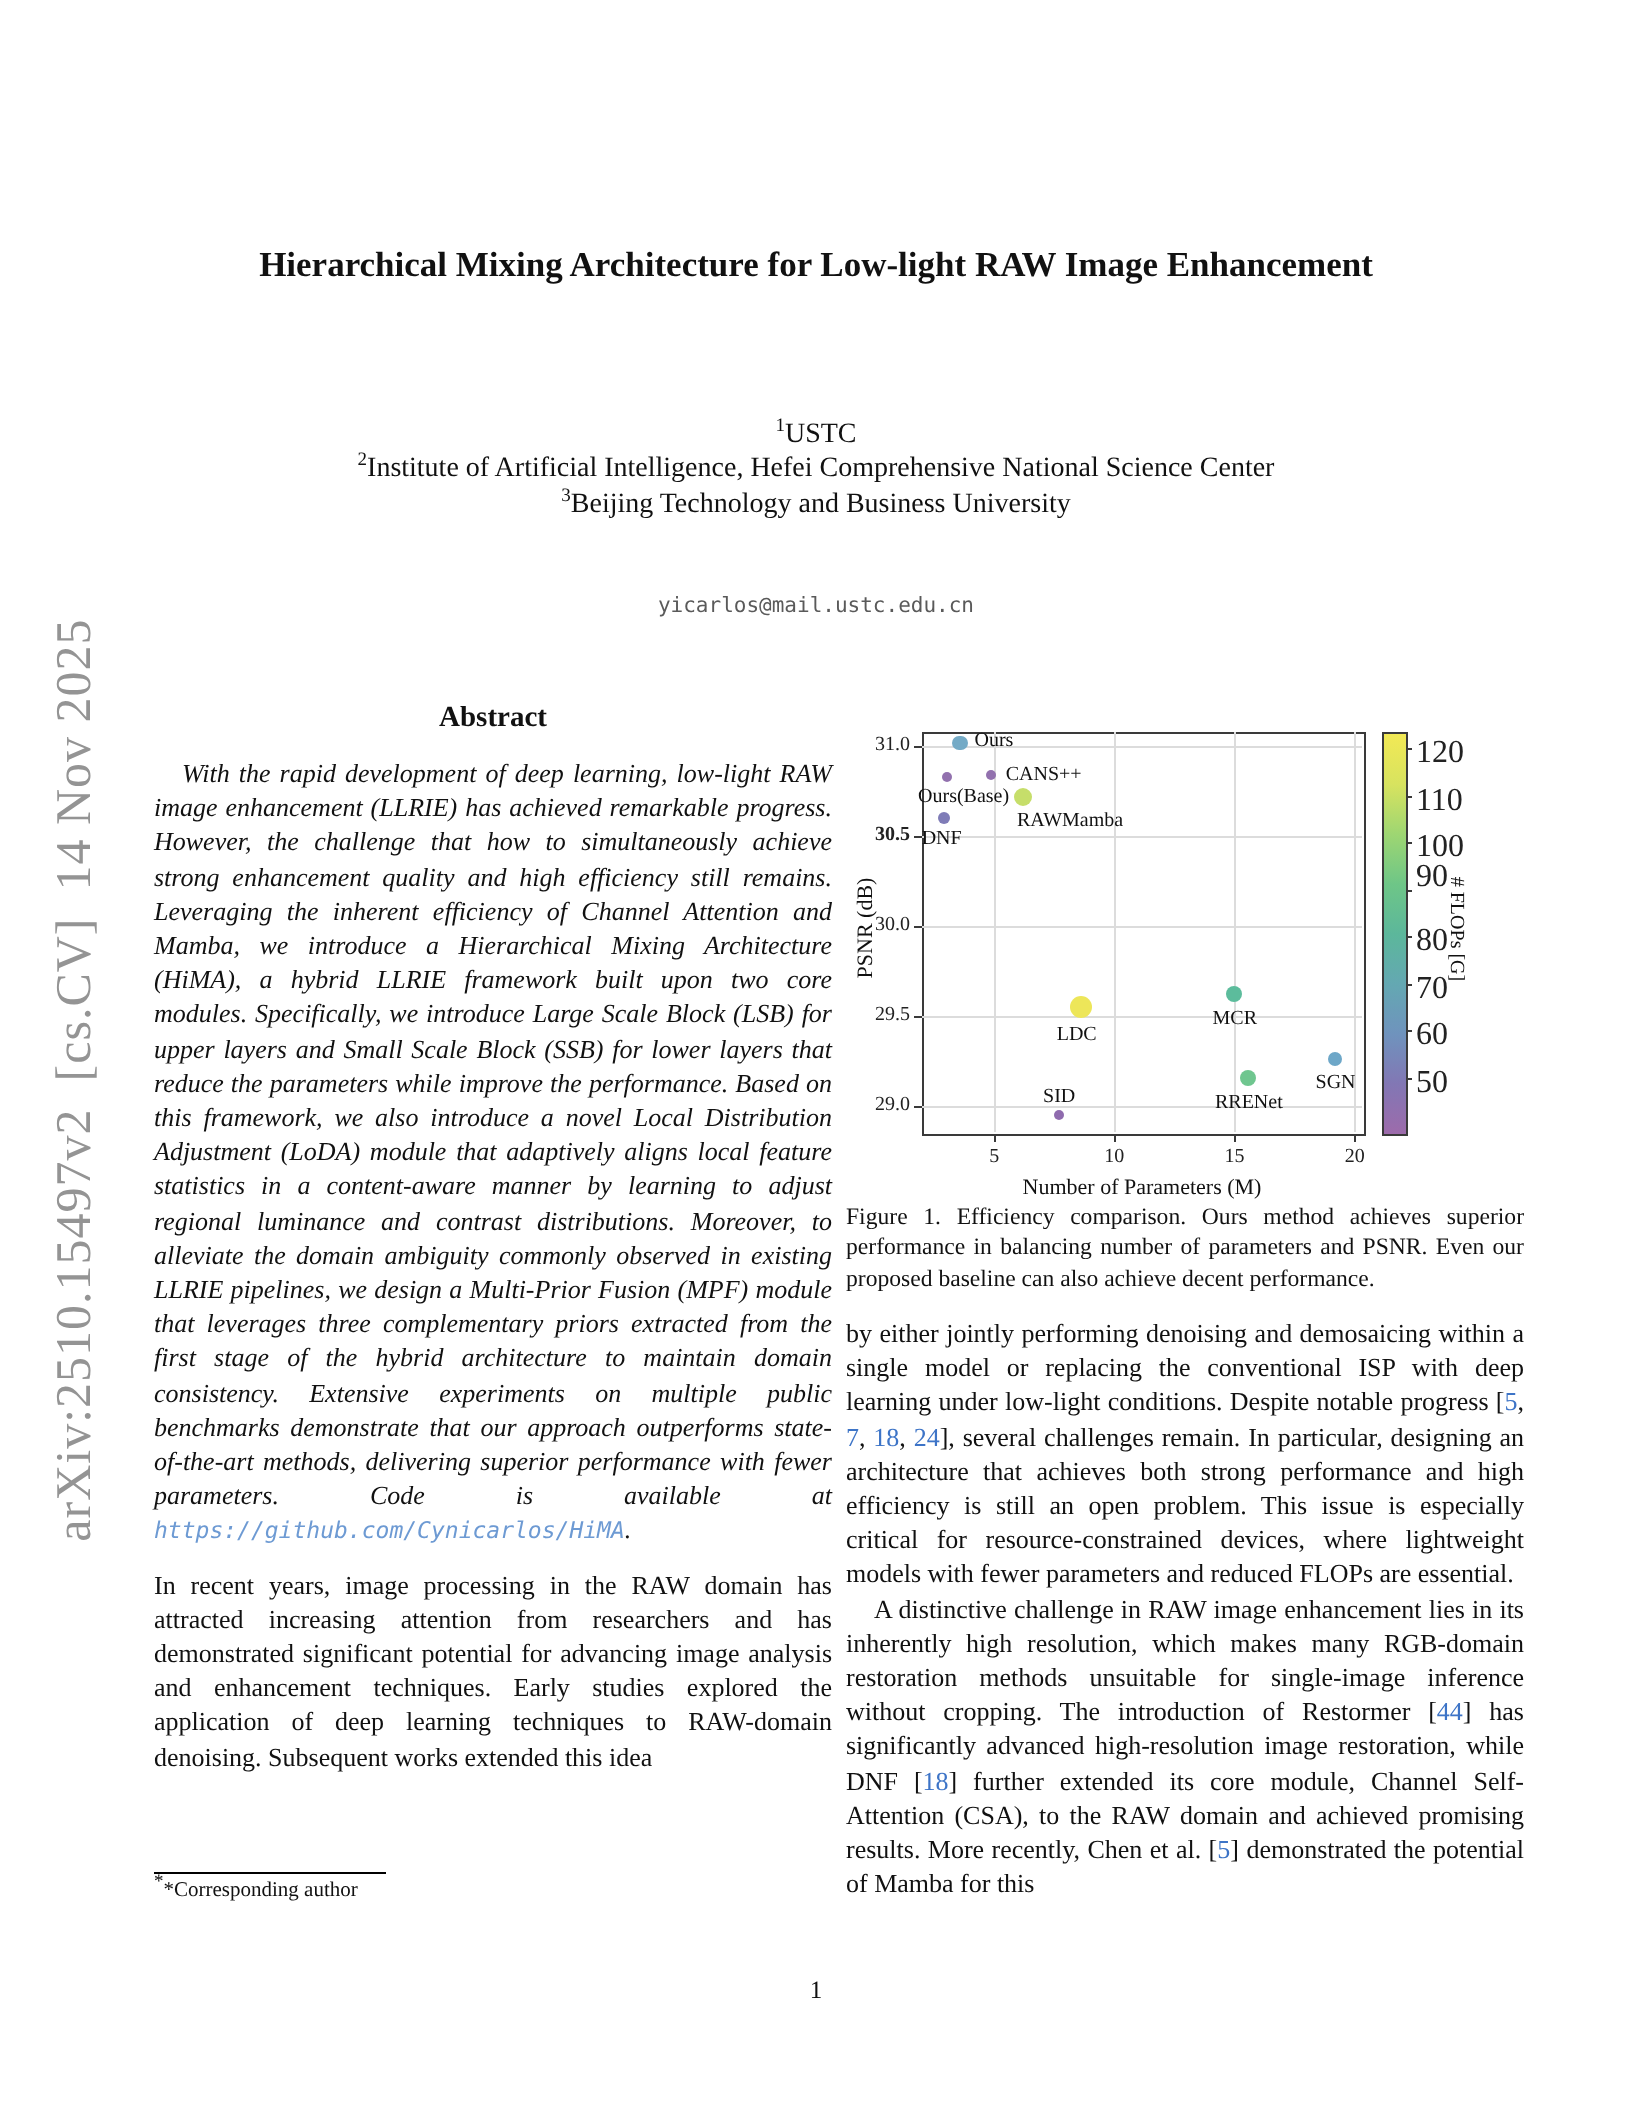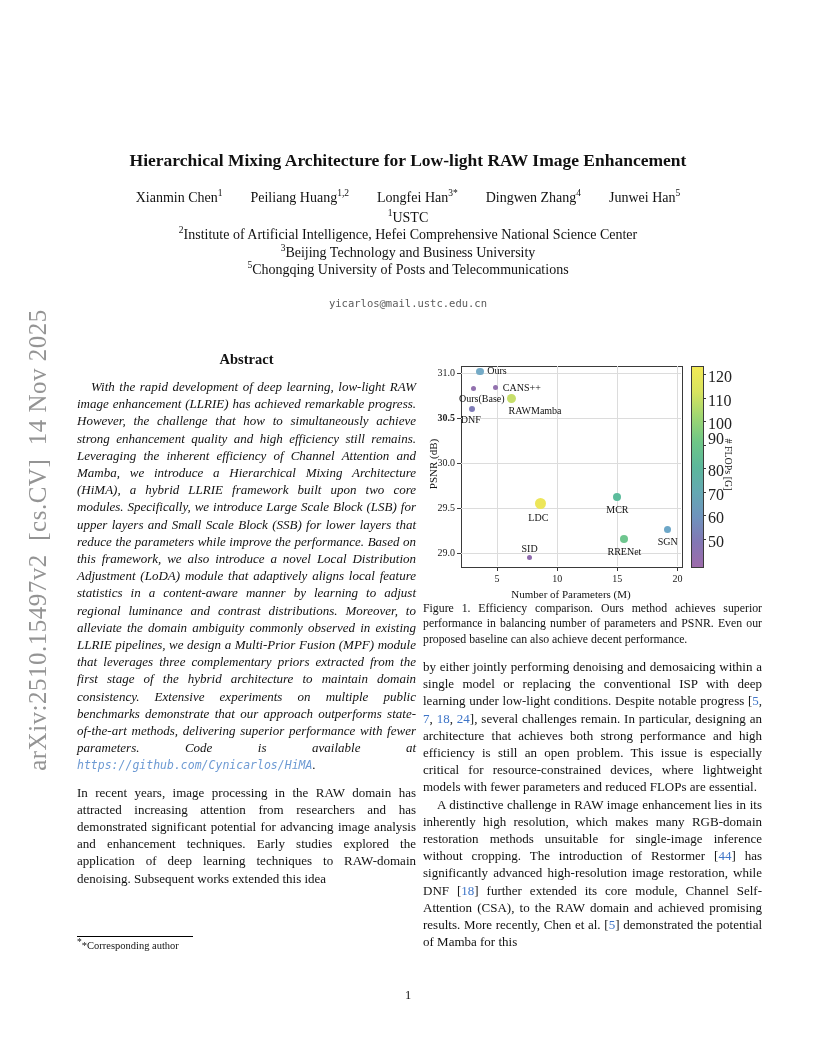--- a/index.html
+++ b/index.html
@@ -2,21 +2,21 @@
 <html lang="en"><head>
 <meta charset="utf-8">
 <style>
   html,body{margin:0;padding:0;background:#888;}
   .page{position:relative;width:816px;height:1056px;background:#ffffff;margin:0 auto;
         font-family:"Liberation Serif",serif;color:#111;overflow:hidden;}
 
   .arxiv-mark{position:absolute;left:38px;top:540px;transform:translate(-50%,-50%) rotate(-90deg);
               white-space:pre;font-size:25px;color:#949494;letter-spacing:0.5px;}
 
-  .title{position:absolute;left:0;top:150px;width:100%;text-align:center;
+  .title{position:absolute;left:0;top:122px;width:100%;text-align:center;
          font-size:17.5px;font-weight:bold;margin:0;}
 
   .authors-line{position:absolute;left:0;top:190px;width:100%;text-align:center;font-size:14px;}
   .authors-line .author{margin:0 14px;white-space:nowrap;}
   sup{font-size:9.5px;vertical-align:super;line-height:0;}
 
   .affils{position:absolute;left:0;top:209px;width:100%;text-align:center;
           font-size:14px;line-height:17.3px;}
 
   .email-line{position:absolute;left:0;top:297px;width:100%;text-align:center;
@@ -60,27 +60,25 @@
 </style>
 </head>
 <body>
 
 <div class="page">
 
   <div class="arxiv-mark">arXiv:2510.15497v2  [cs.CV]  14 Nov 2025</div>
 
   <h1 class="title">Hierarchical Mixing Architecture for Low-light RAW Image Enhancement</h1>
 
-  <div class="authors-line" id="authors"><span class="author">Xianmin Chen<sup>1</sup></span><span class="author">Peiliang Huang<sup>1,2</sup></span><span class="author">Longfei Han<sup>3*</sup></span><span class="author">Dingwen Zhang<sup>4</sup></span><span class="author">Junwei Han<sup>5</sup></span></div>
 
   <div class="affils" id="affils">
       <div><sup>1</sup>USTC</div>
       <div><sup>2</sup>Institute of Artificial Intelligence, Hefei Comprehensive National Science Center</div>
       <div><sup>3</sup>Beijing Technology and Business University</div>
-      <div><sup>5</sup>Chongqing University of Posts and Telecommunications</div>
     </div>
 
   <a class="email-line">yicarlos@mail.ustc.edu.cn</a>
 
   <div class="col-left">
     <div class="abstract-head">Abstract</div>
     <p class="abstract-body" id="abstract-body"><span>With the rapid development of deep learning, low-light RAW image enhancement (LLRIE) has achieved remarkable progress. However, the challenge that how to simultaneously achieve strong enhancement quality and high efficiency still remains. Leveraging the inherent efficiency of Channel Attention and Mamba, we introduce a Hierarchical Mixing Architecture (HiMA), a hybrid LLRIE framework built upon two core modules. Specifically, we introduce Large Scale Block (LSB) for upper layers and Small Scale Block (SSB) for lower layers that reduce the parameters while improve the performance. Based on this framework, we also introduce a novel Local Distribution Adjustment (LoDA) module that adaptively aligns local feature statistics in a content-aware manner by learning to adjust regional luminance and contrast distributions. Moreover, to alleviate the domain ambiguity commonly observed in existing LLRIE pipelines, we design a Multi-Prior Fusion (MPF) module that leverages three complementary priors extracted from the first stage of the hybrid architecture to maintain domain consistency. Extensive experiments on multiple public benchmarks demonstrate that our approach outperforms state-of-the-art methods, delivering superior performance with fewer parameters. Code is available at </span><a class="link">https://github.com/Cynicarlos/HiMA</a><span>.</span></p>
     <p class="body-text">In recent years, image processing in the RAW domain has attracted increasing attention from researchers and has demonstrated significant potential for advancing image analysis and enhancement techniques. Early studies explored the application of deep learning techniques to RAW-domain denoising. Subsequent works extended this idea</p>
   </div>
 

